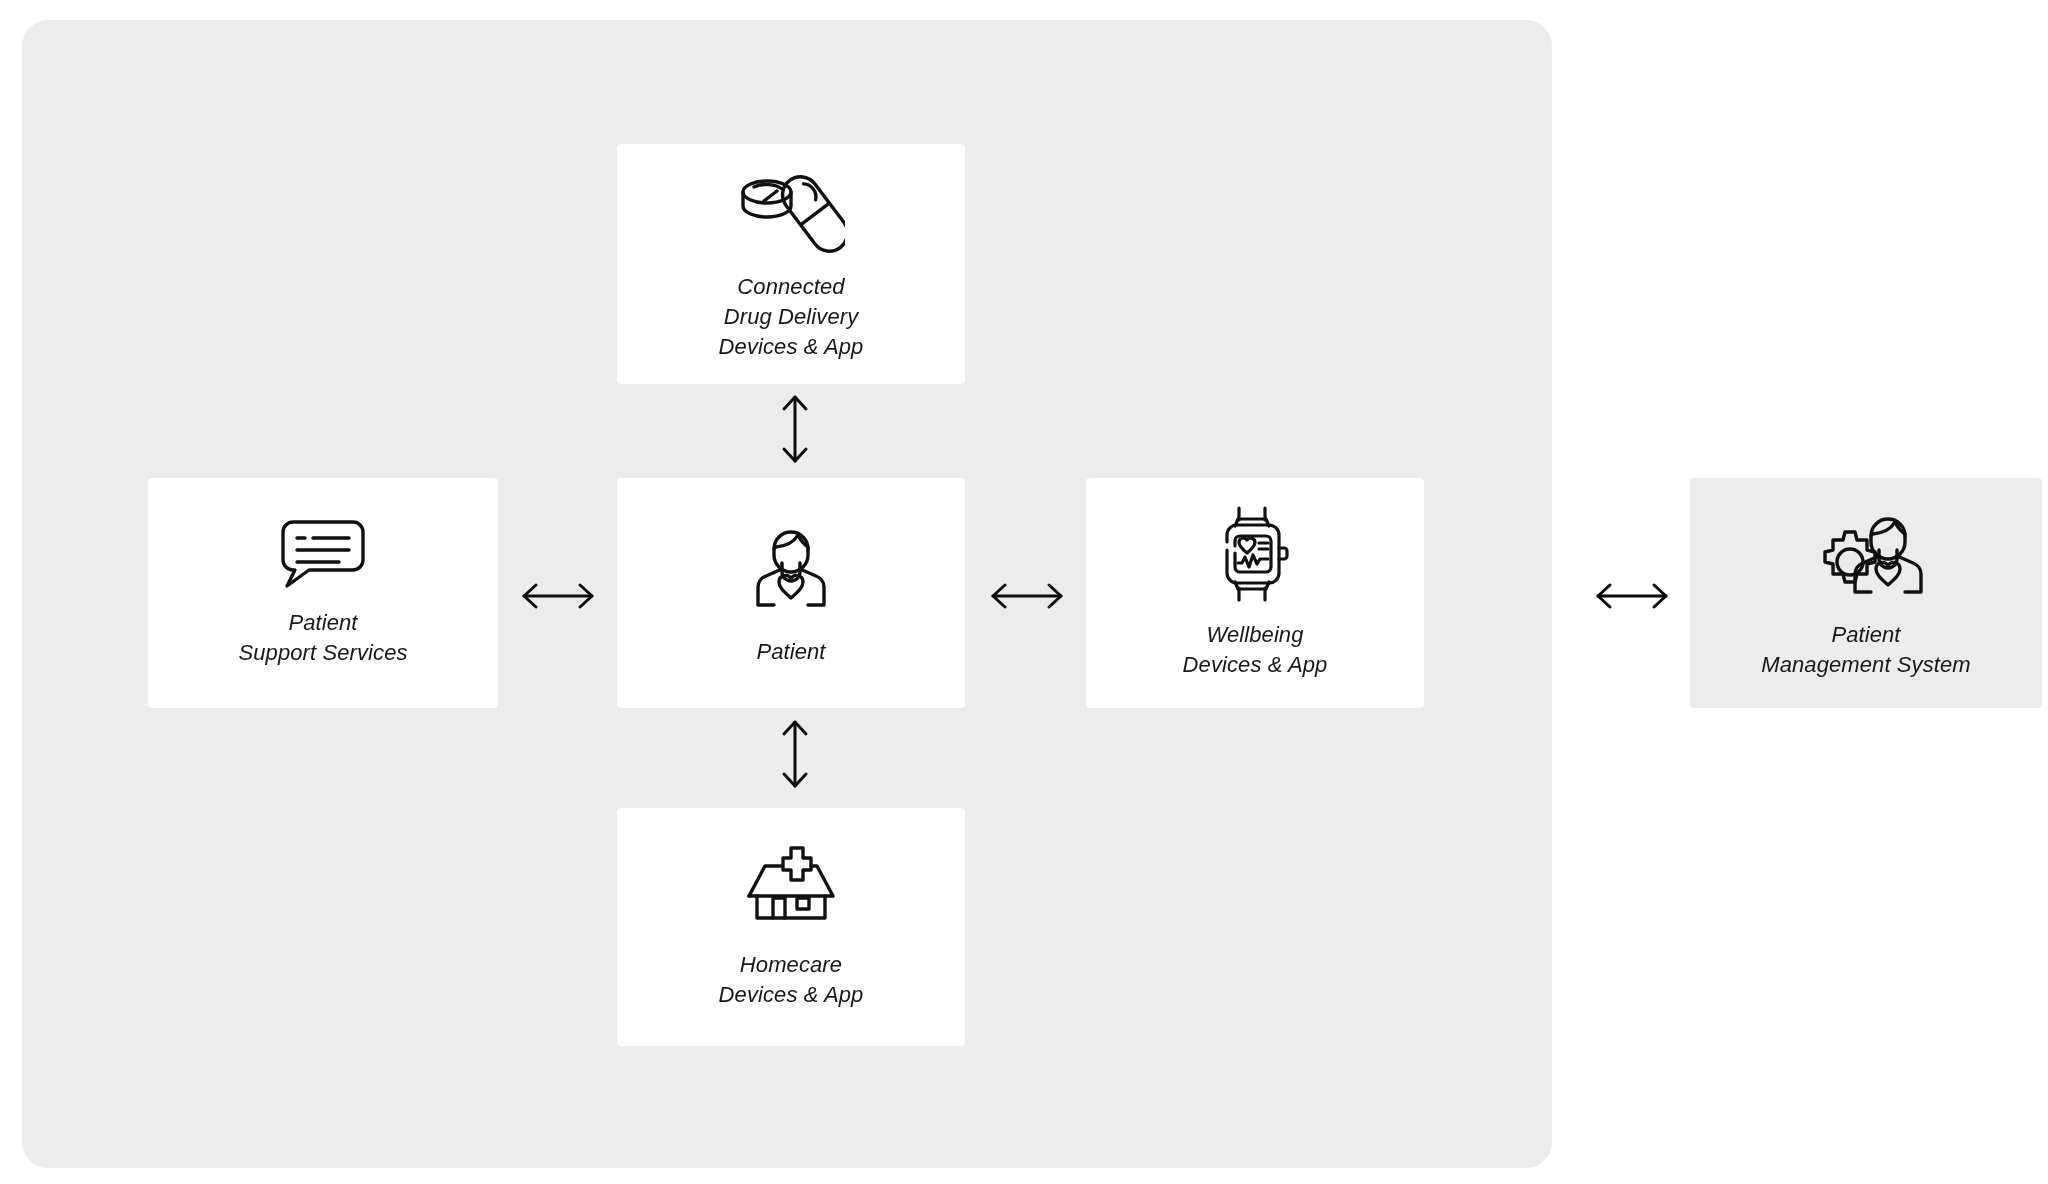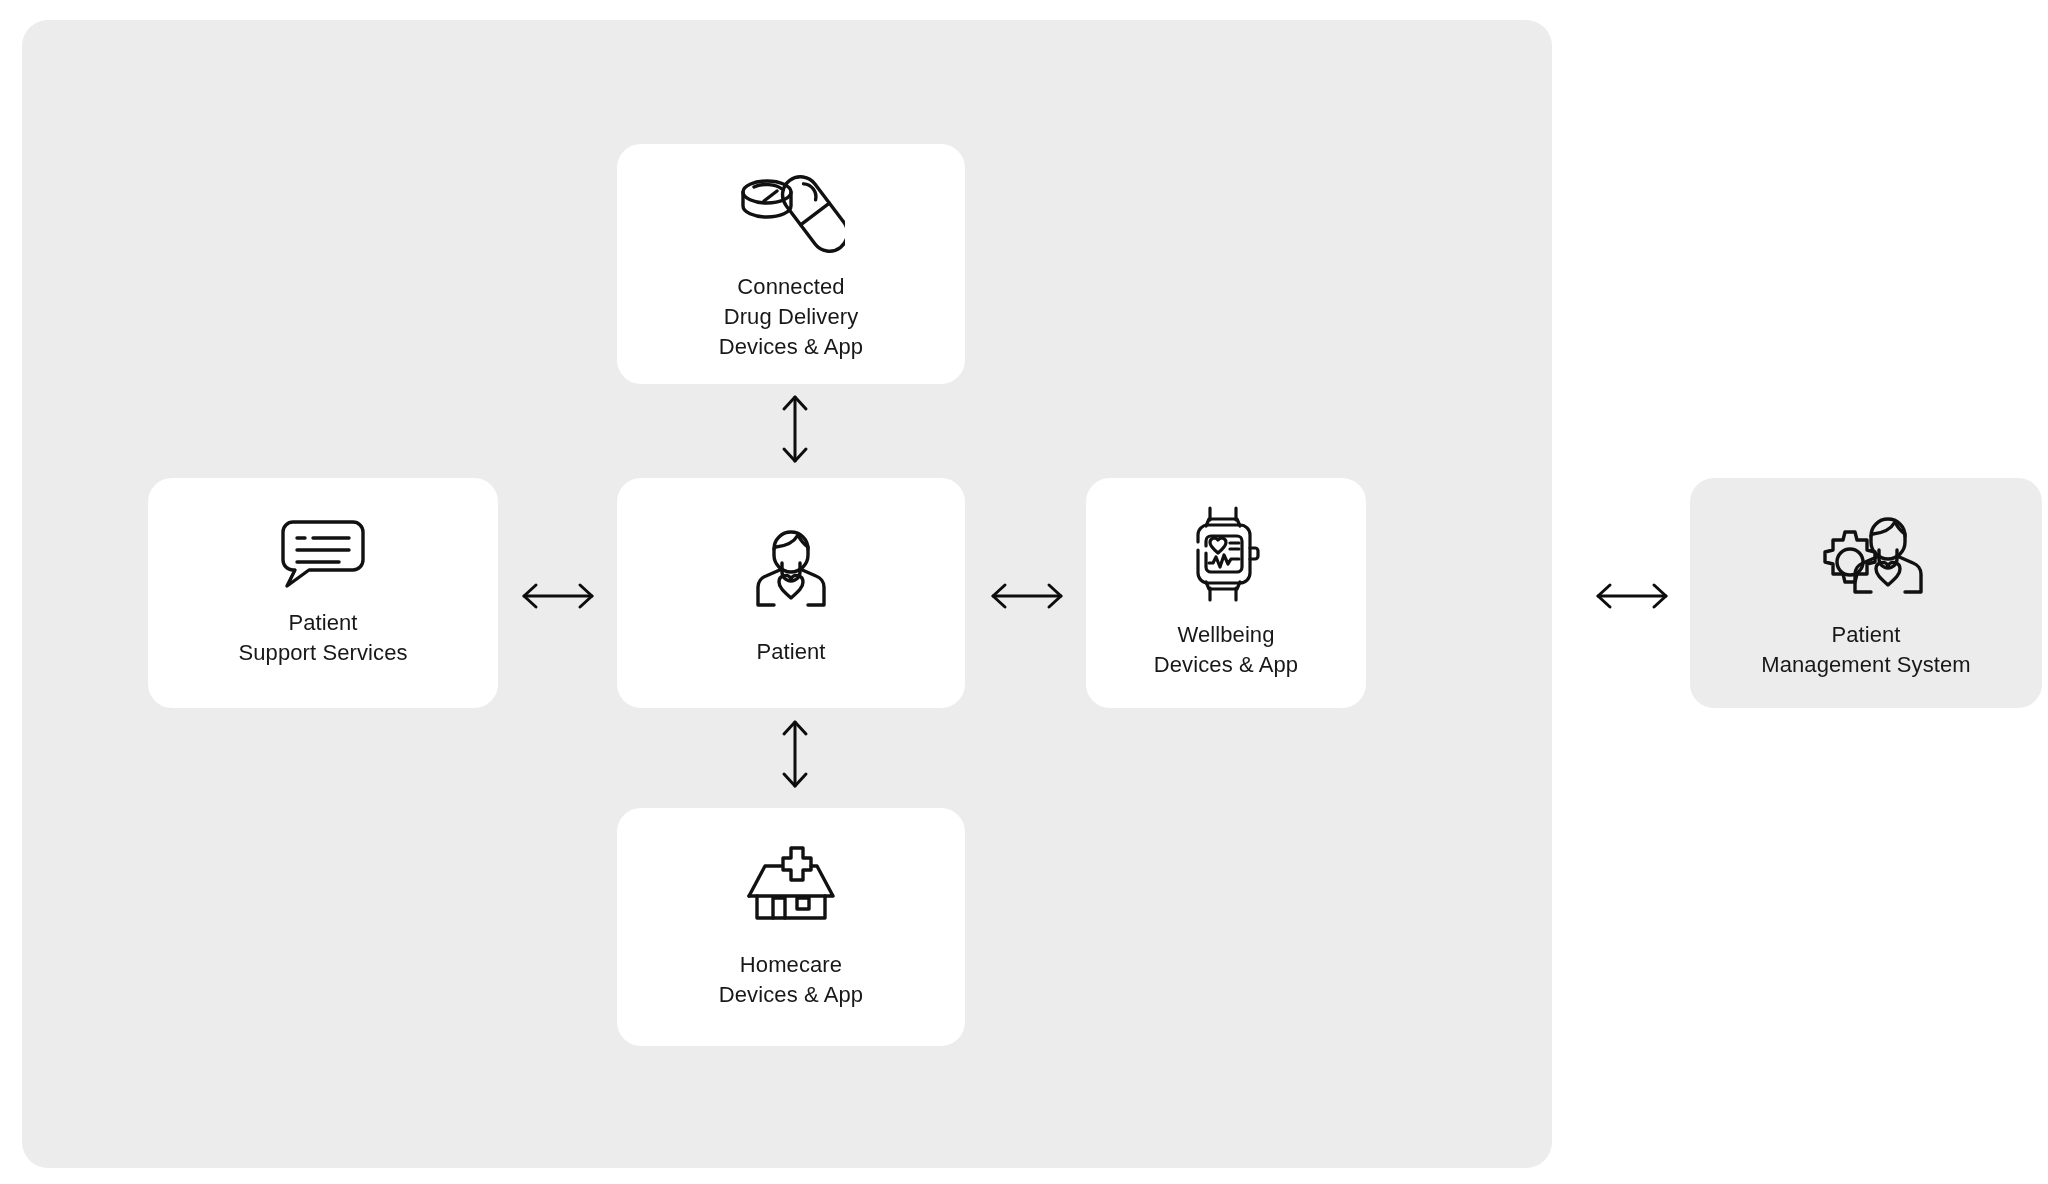--- a/index.html
+++ b/index.html
@@ -31,25 +31,26 @@
     height: 1148px;
     background: #ececec;
     border-radius: 26px;
     box-sizing: border-box;
   }
 
   
   .card {
     position: absolute;
     box-sizing: border-box;
-    border-radius: 24px;
+    border-radius: 4px;
     display: flex;
     flex-direction: column;
     align-items: center;
     justify-content: center;
+    font-style: italic;
   }
   .card.white { background: #ffffff; }
   .card.grey  { background: #ececec; }
 
   .card-icon {
     display: block;
     line-height: 0;
   }
 
   .card-label {
@@ -59,21 +60,21 @@
     line-height: 30px;
     color: #17181a;
     letter-spacing: 0.1px;
     white-space: pre-line;
   }
 
   
   #card-drug     { left: 617px; top: 144px;  width: 348px; height: 240px; }
   #card-support  { left: 148px; top: 478px;  width: 350px; height: 230px; }
   #card-patient  { left: 617px; top: 478px;  width: 348px; height: 230px; }
-  #card-wellbeing{ left: 1086px; top: 478px; width: 280px; height: 230px; }
+  #card-wellbeing{ left: 1086px; top: 478px; width: 338px; height: 230px; }
   #card-homecare { left: 617px; top: 808px;  width: 348px; height: 238px; justify-content: center; }
   #card-pms      { left: 1690px; top: 478px; width: 352px; height: 230px; }
 
   #card-patient .card-label { margin-top: 22px; }
   #card-drug .card-label    { margin-top: 14px; }
 
   
   .arrow {
     position: absolute;
     line-height: 0;

